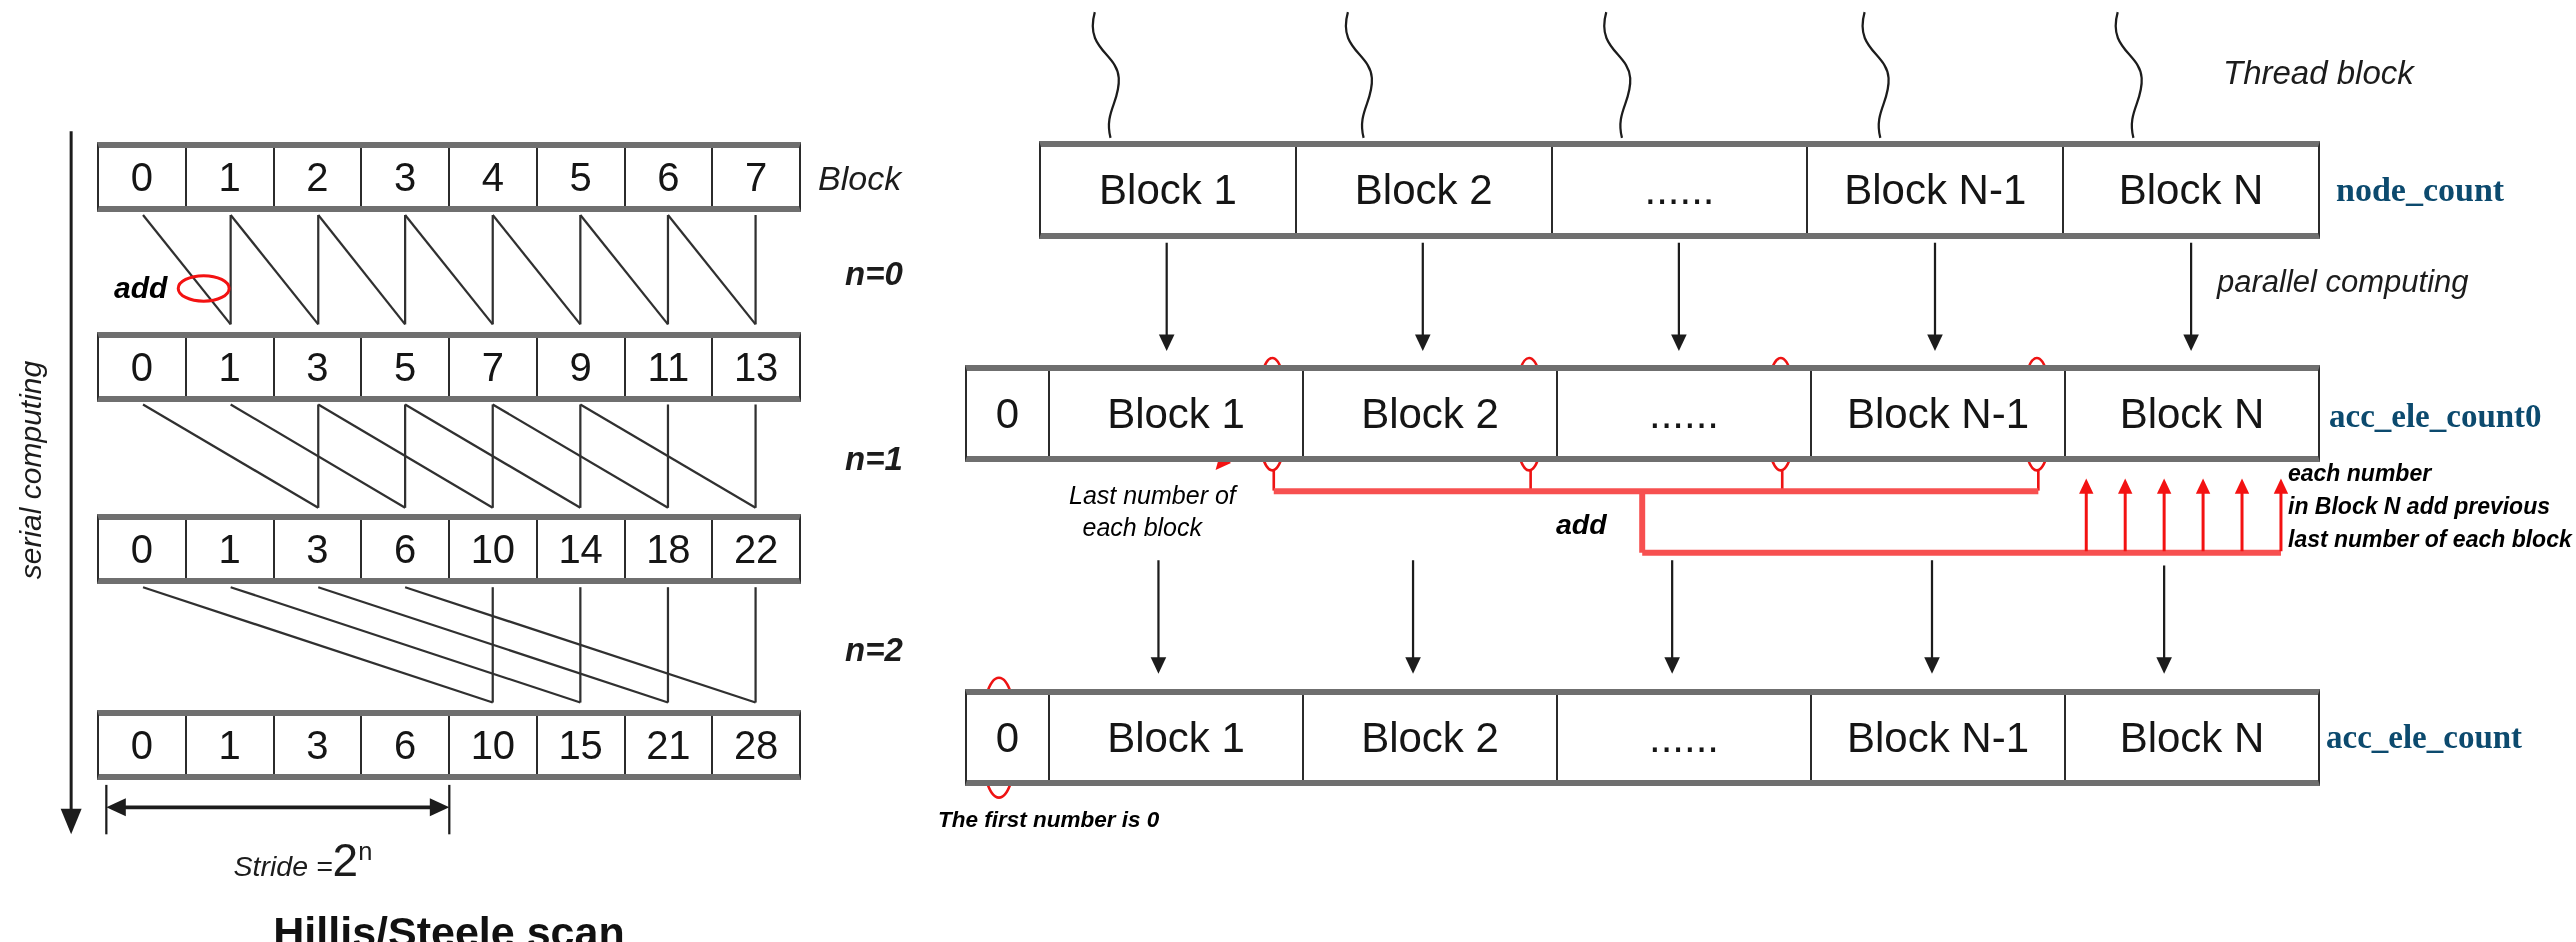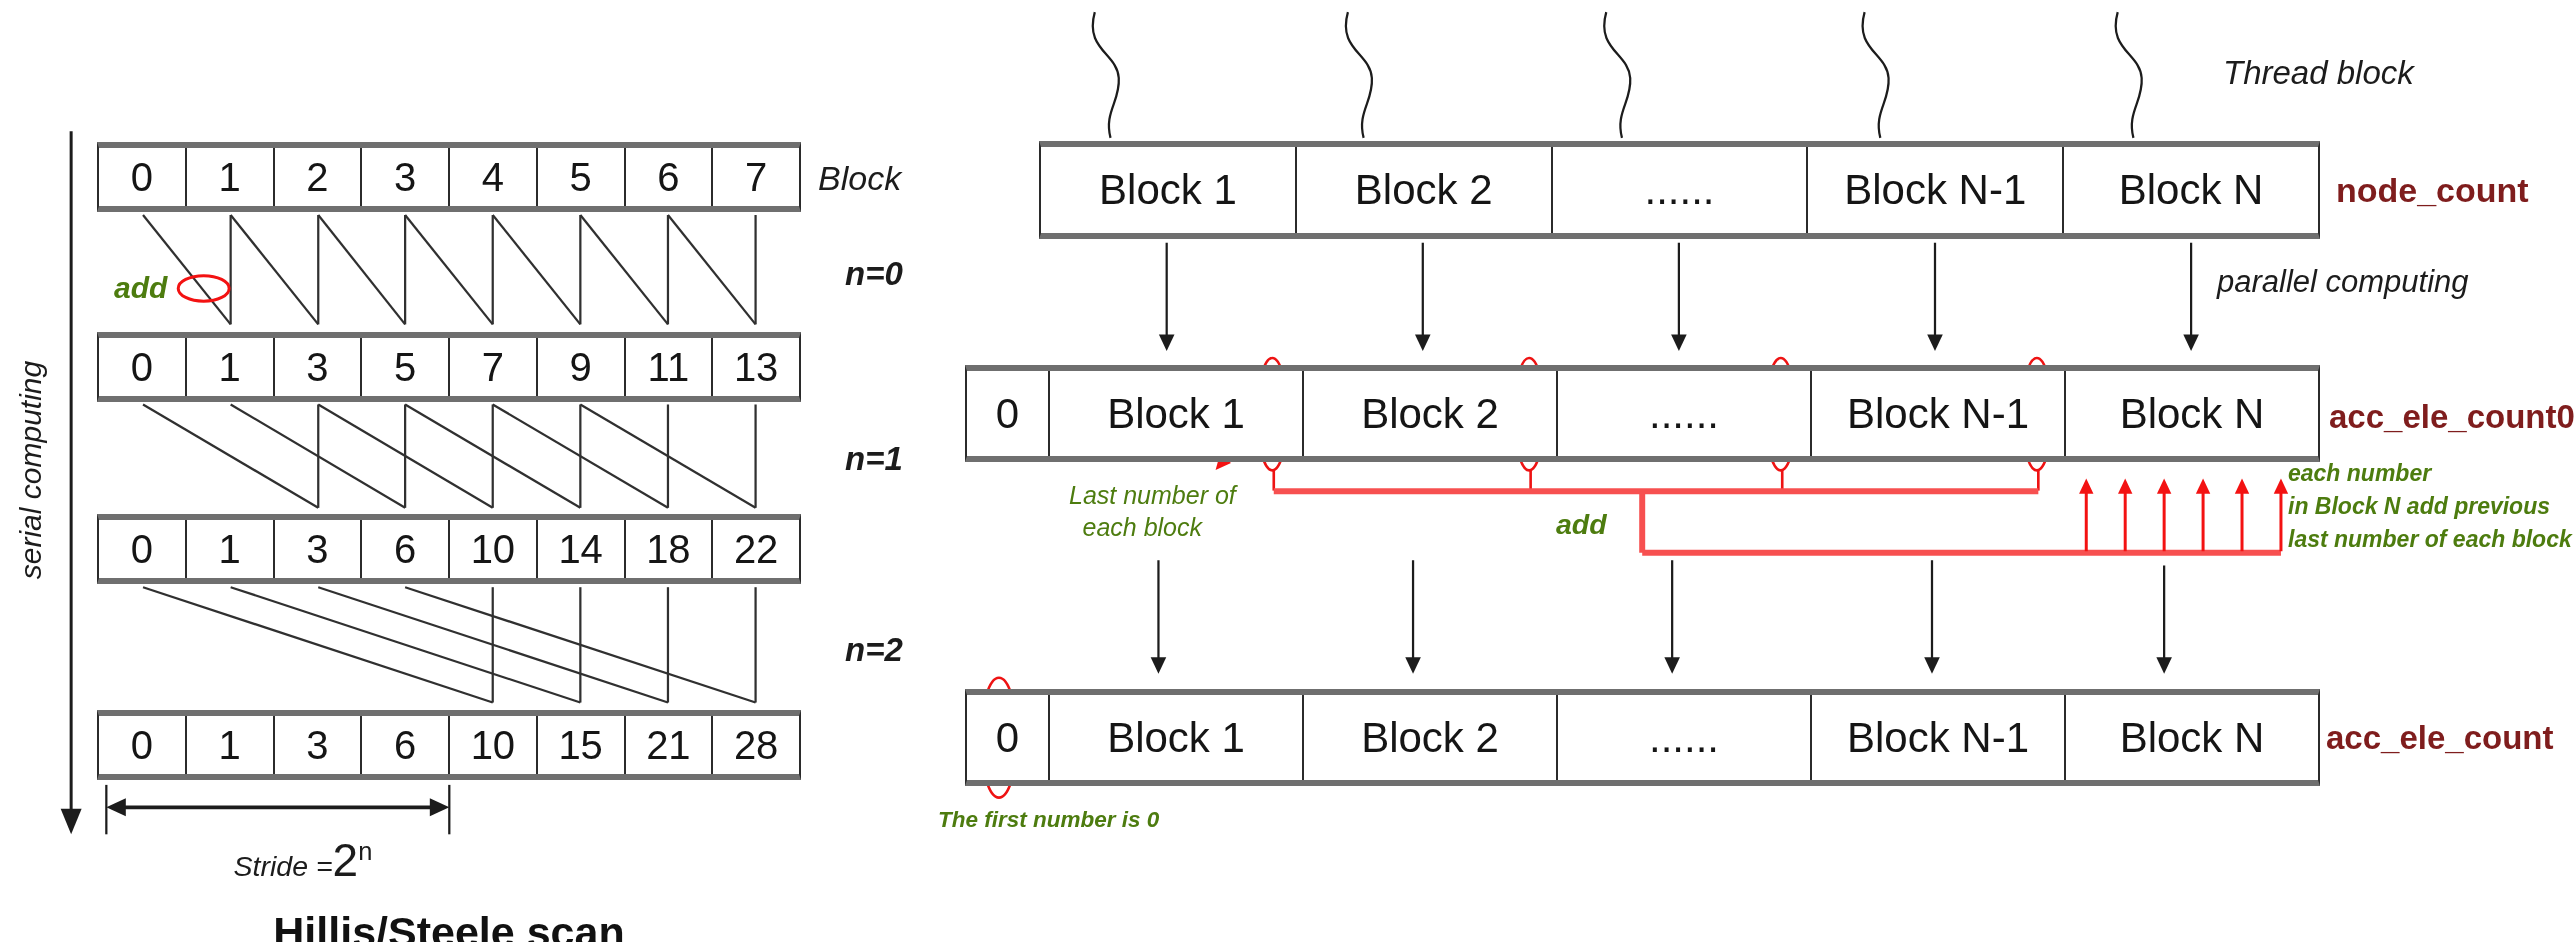--- a/index.html
+++ b/index.html
@@ -14,22 +14,22 @@
   .arow .cell{flex:1;display:flex;align-items:center;justify-content:center;
         border-left:2.2px solid #2b2b2b;font-size:40px;color:#151515;}
   .arow .cell:first-child{border-left:none;}
   .brow .cell{font-size:42px;}
   .brow .cell.zero{flex:0 0 81px;}
 
   
   .lab{position:absolute;white-space:nowrap;}
   .it{font-style:italic;}
   .bold{font-weight:bold;}
-  .rowtag{font-weight:bold;font-size:33px;color:#7f1d1d;}
-  .red{color:#4d7c0f;}
+  .rowtag{font-weight:bold;font-size:33px;color:#0c4a6e;font-family:Liberation Serif, serif;}
+  .red{color:#000000;}
   .cap{font-weight:bold;font-size:43px;color:#111;text-align:center;}
   .vert{transform:translate(-50%,-50%) rotate(-90deg);}
   .stride{display:flex;align-items:baseline;justify-content:center;}
   .stride .p{font-style:italic;font-size:28.5px;}
   .stride .b{font-size:46px;line-height:37px;}
   .stride .e{font-size:25.5px;position:relative;top:-16.5px;}
 </style>
 </head>
 <body>
 

